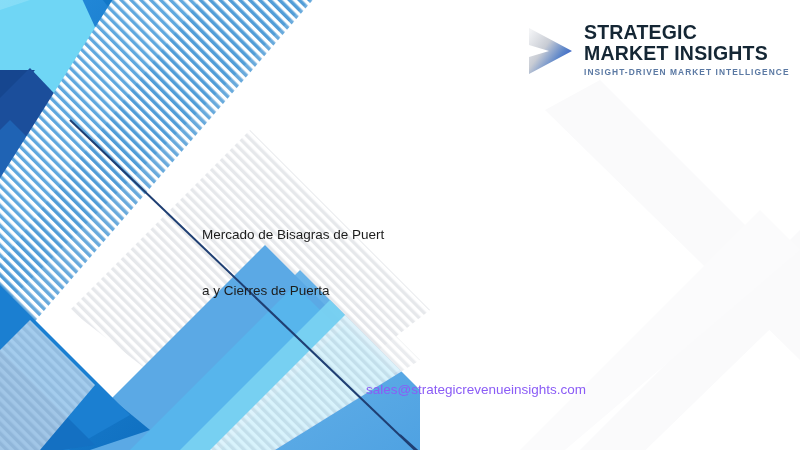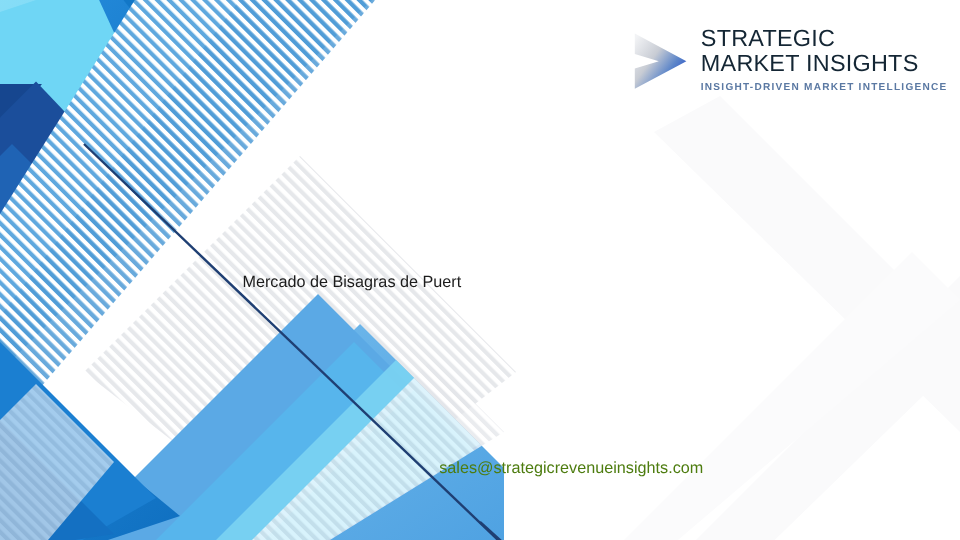--- a/index.html
+++ b/index.html
@@ -42,21 +42,21 @@
     height: 52px;
     flex: 0 0 auto;
   }
   .logo-text {
     display: flex;
     flex-direction: column;
     justify-content: center;
   }
   .logo-line1, .logo-line2 {
     font-family: "Liberation Sans", sans-serif;
-    font-weight: normal;
+    font-weight: bold;
     font-size: 19.5px;
     letter-spacing: 0.2px;
     line-height: 21px;
     color: #142634;
     white-space: nowrap;
   }
   .logo-tag {
     font-family: "Liberation Sans", sans-serif;
     font-size: 8.4px;
     letter-spacing: 1.05px;
@@ -78,21 +78,21 @@
   }
   #title-1 { left: 202px; top: 203px; }
   #title-2 { left: 202px; top: 259px; }
 
   .email {
     position: absolute;
     left: 366px;
     top: 382px;
     font-family: "Liberation Sans", sans-serif;
     font-size: 13.5px;
-    color: #4d7c0f;
+    color: #8b5cf6;
     white-space: nowrap;
   }
 </style>
 </head>
 <body>
 
 <div id="slide">
 
   <div class="art">
     <svg width="800" height="450" viewBox="0 0 800 450" xmlns="http://www.w3.org/2000/svg">
@@ -192,16 +192,17 @@
       <path d="M2 3 L2 20 L22 26 L2 32 L2 49 L45 26 Z" fill="url(#gLogo)"></path>
     </svg>
     <div class="logo-text">
       <div class="logo-line1">STRATEGIC</div>
       <div class="logo-line2">MARKET INSIGHTS</div>
       <div class="logo-tag">INSIGHT-DRIVEN MARKET INTELLIGENCE</div>
     </div>
   </div>
 
   <div class="title-line" id="title-1">Mercado de Bisagras de Puert</div>
+  <div class="title-line" id="title-2">a y Cierres de Puerta</div>
 
   <div class="email">sales@strategicrevenueinsights.com</div>
 
 </div>
 
 </body></html>

